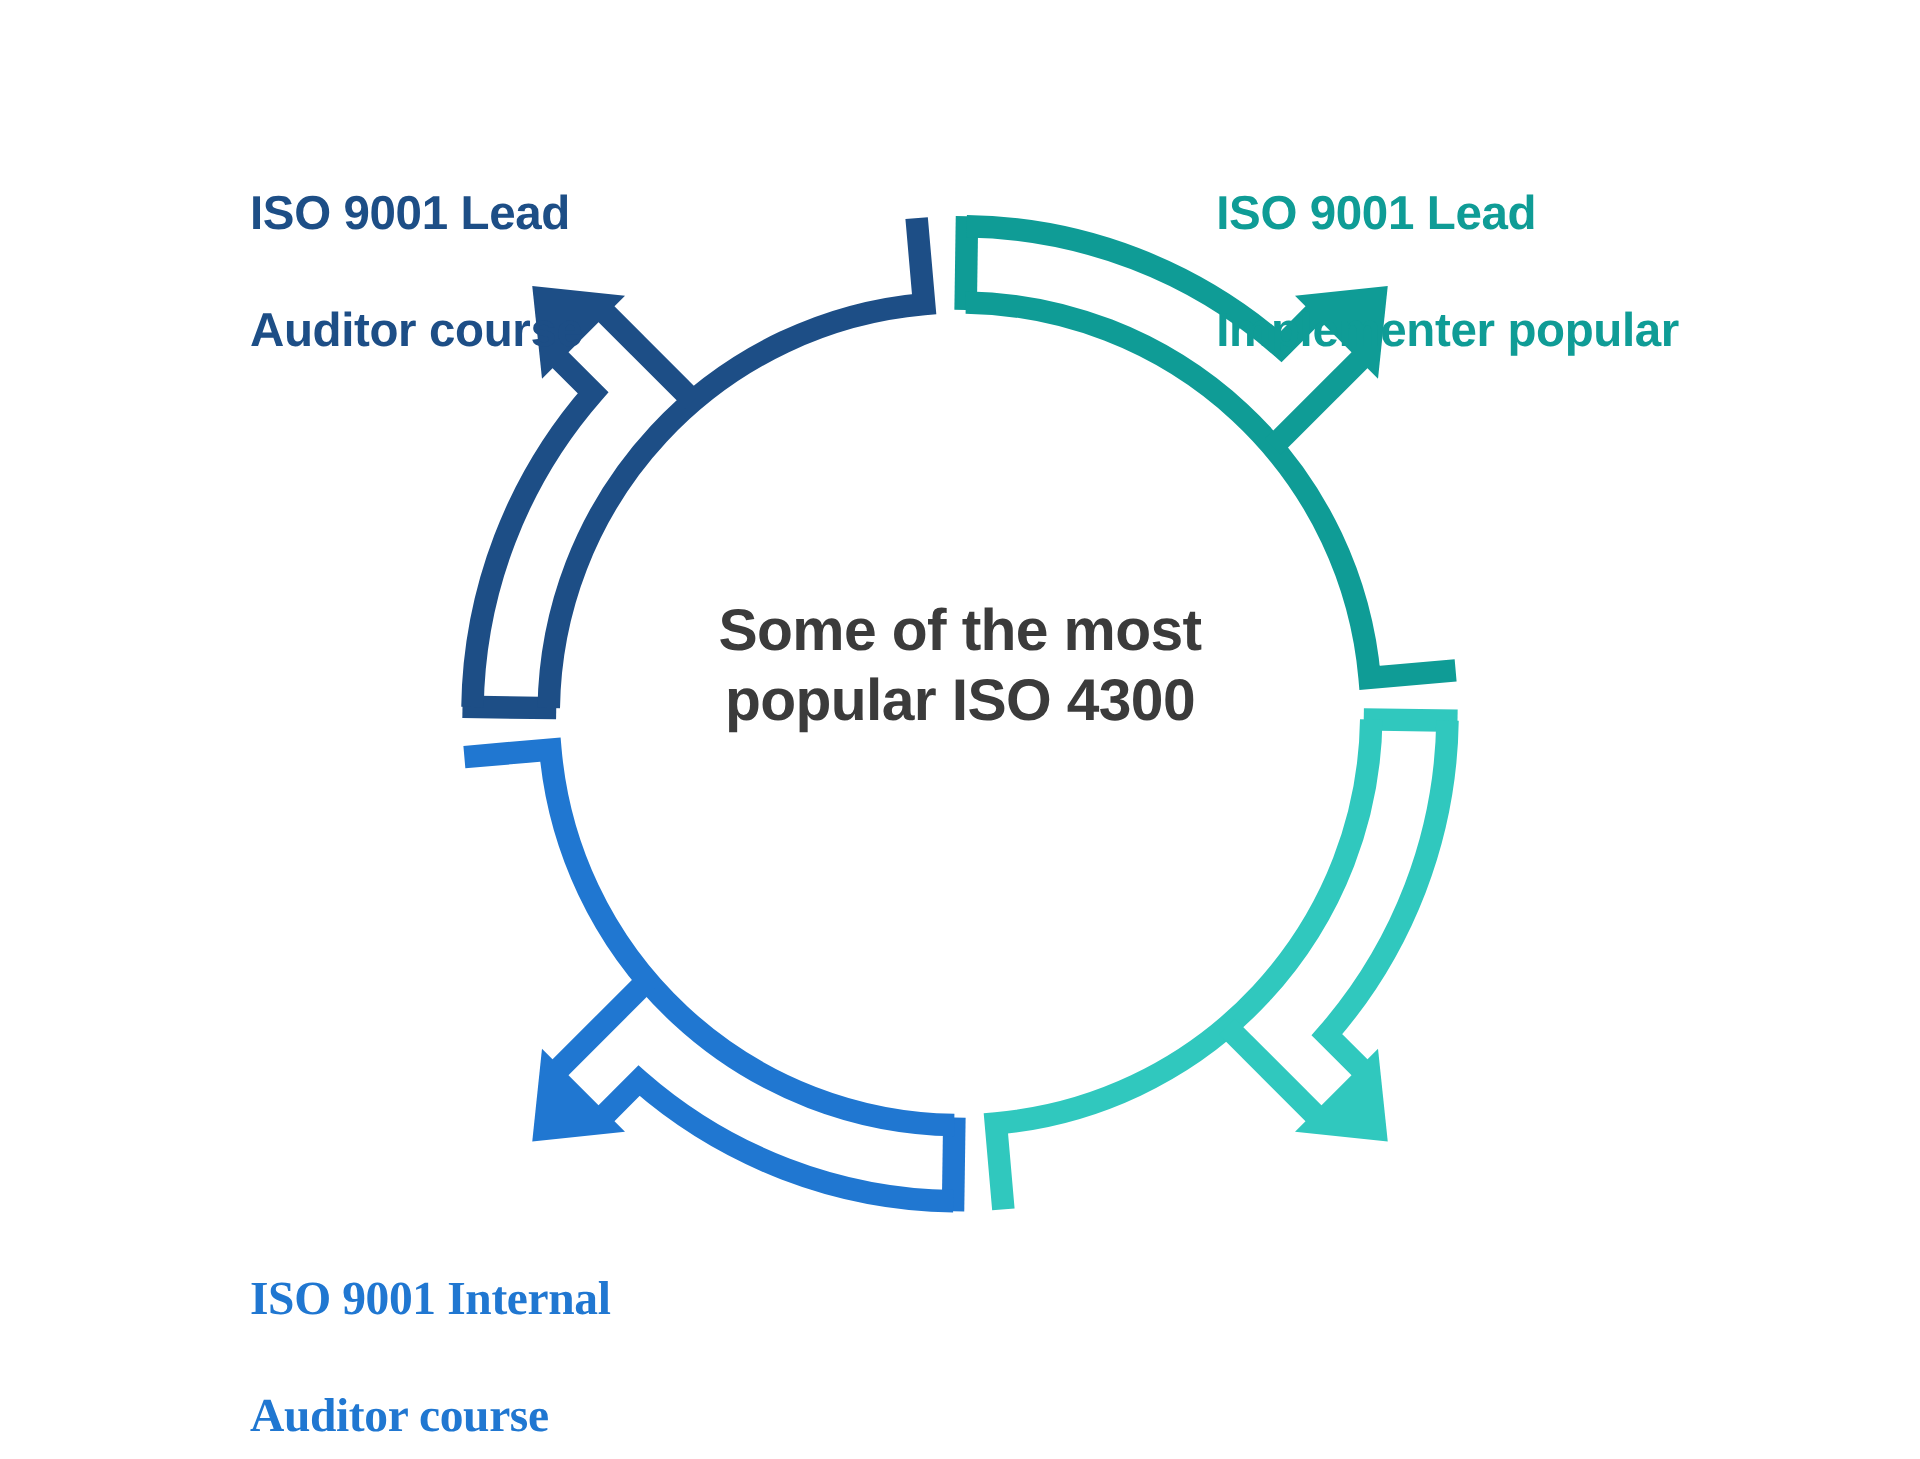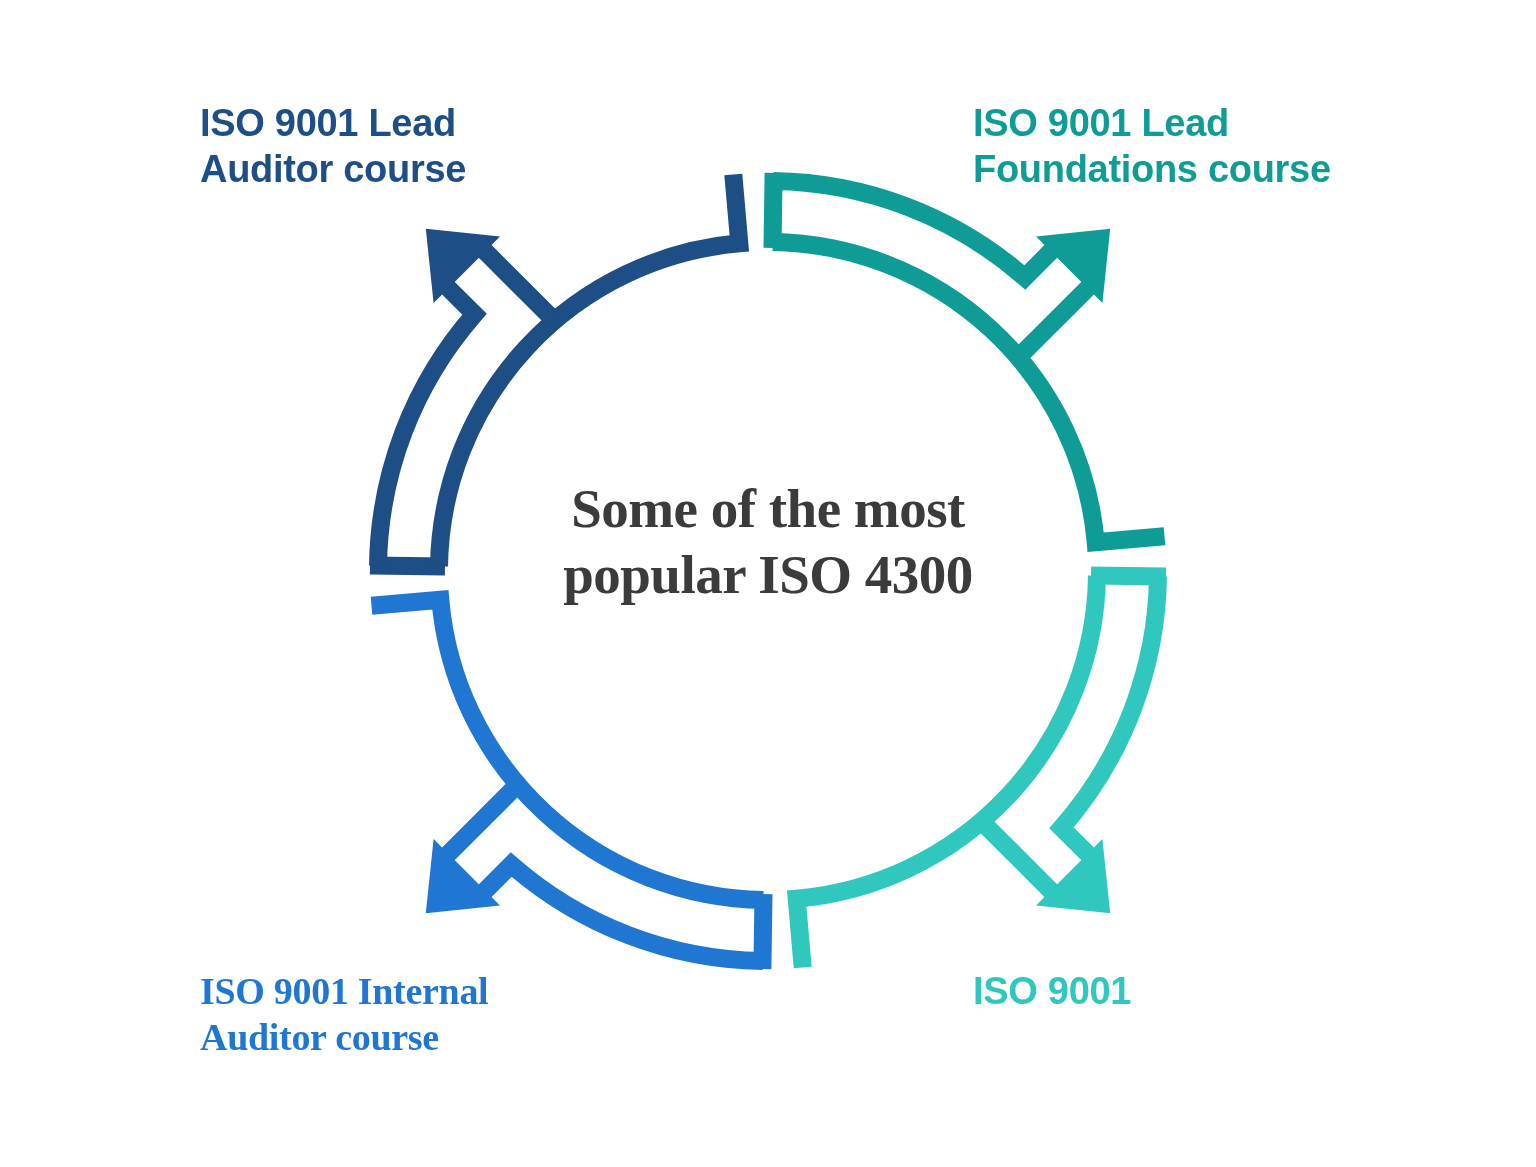--- a/index.html
+++ b/index.html
@@ -7,29 +7,29 @@
     position:relative;width:1536px;height:1167px;background:#ffffff;overflow:hidden;
     font-family:"Liberation Sans","DejaVu Sans",sans-serif;
   }
   .arc-svg{position:absolute;left:0;top:0;width:1536px;height:1167px;}
   .ln{fill:none;stroke:currentColor;stroke-width:18;stroke-linejoin:miter;stroke-linecap:butt;}
   .tri{fill:currentColor;stroke:none;}
   .label{
     position:absolute;font-weight:700;font-size:38px;line-height:1.22;letter-spacing:-0.3px;
     white-space:nowrap;
   }
-  .label span{display:block;}
+  .label span{display:block;margin-top:48px;}
   .label.tl{left:200px;top:100px;}
   .label.tr{left:973px;top:100px;}
   .label.bl{left:200px;top:968px;font-family:Liberation Serif, serif;}
   .label.br{left:973px;top:968px;}
   .center-text{
     position:absolute;left:50%;top:476px;transform:translateX(-50%);
-    text-align:center;font-weight:700;font-size:55px;line-height:1.2;
-    letter-spacing:-0.5px;white-space:nowrap;font-family:Liberation Serif, serif;
+    text-align:center;font-weight:700;font-size:47px;line-height:1.2;
+    letter-spacing:-0.5px;white-space:nowrap;
   }
   .center-text span{display:block;}
 </style>
 </head>
 <body>
 
 <div class="stage">
 
   <svg class="arc-svg" viewBox="0 0 1536 1167" xmlns="http://www.w3.org/2000/svg">
     <defs>
@@ -54,30 +54,29 @@
     <use href="#arc-motif" xlink:href="#arc-motif" transform="rotate(180 768 571)" style="color: rgb(32, 119, 209);"></use>
   </svg>
 
   <div class="label tl" style="color: rgb(29, 78, 134);">
     <span>ISO 9001 Lead</span>
     <span>Auditor course</span>
   </div>
 
   <div class="label tr" style="color: rgb(15, 156, 150);">
     <span>ISO 9001 Lead</span>
-    <span>Foundations course</span>
+    <span>Implementer popular</span>
   </div>
 
   <div class="label bl" style="color: rgb(32, 119, 209);">
     <span>ISO 9001 Internal</span>
     <span>Auditor course</span>
   </div>
 
   <div class="label br" style="color: rgb(48, 200, 190);">
-    <span>ISO 9001</span>
   </div>
 
   <div class="center-text" style="color: rgb(59, 59, 59);">
     <span>Some of the most</span>
     <span>popular ISO 4300</span>
   </div>
 
 </div>
 
 </body></html>

